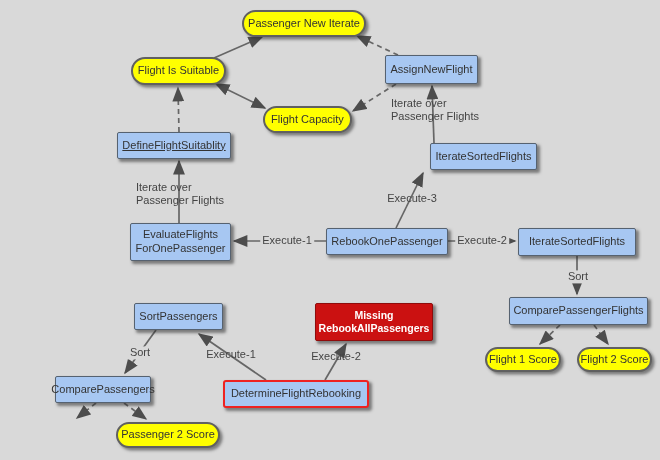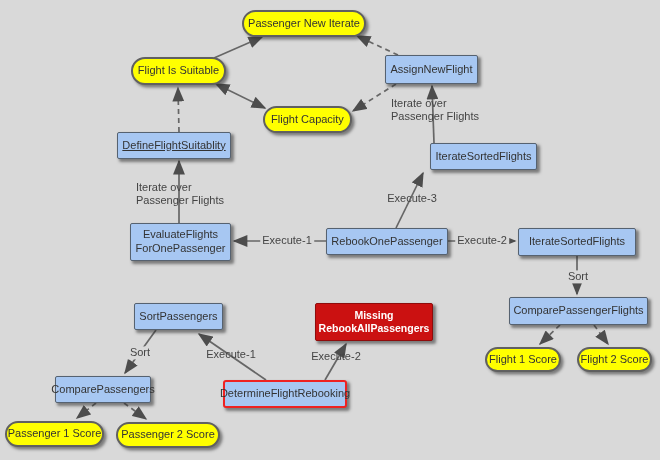--- a/index.html
+++ b/index.html
@@ -157,22 +157,19 @@
     <div class="node process" style="left: 134px; top: 303px; width: 89px; height: 27px;">
       <span class="node-label">SortPassengers</span>
     </div>
     <div class="node missing" style="left: 315px; top: 303px; width: 118px; height: 38px;">
       <span class="node-label">Missing
 RebookAllPassengers</span>
     </div>
     <div class="node process" style="left: 55px; top: 376px; width: 96px; height: 27px;">
       <span class="node-label">ComparePassengers</span>
     </div>
-    <div class="node highlight" style="left: 223px; top: 380px; width: 124px; height: 28px;">
+    <div class="node highlight" style="left: 223px; top: 380px; width: 146px; height: 28px;">
       <span class="node-label">DetermineFlightRebooking</span>
-    </div>
-    <div class="node terminal" style="left: 5px; top: 421px; width: 99px; height: 26px; border-radius: 15px;">
-      <span class="node-label">Passenger 1 Score</span>
     </div>
     <div class="node terminal" style="left: 116px; top: 422px; width: 104px; height: 26px; border-radius: 15px;">
       <span class="node-label">Passenger 2 Score</span>
     </div>
   </div>
 
 </body></html>

